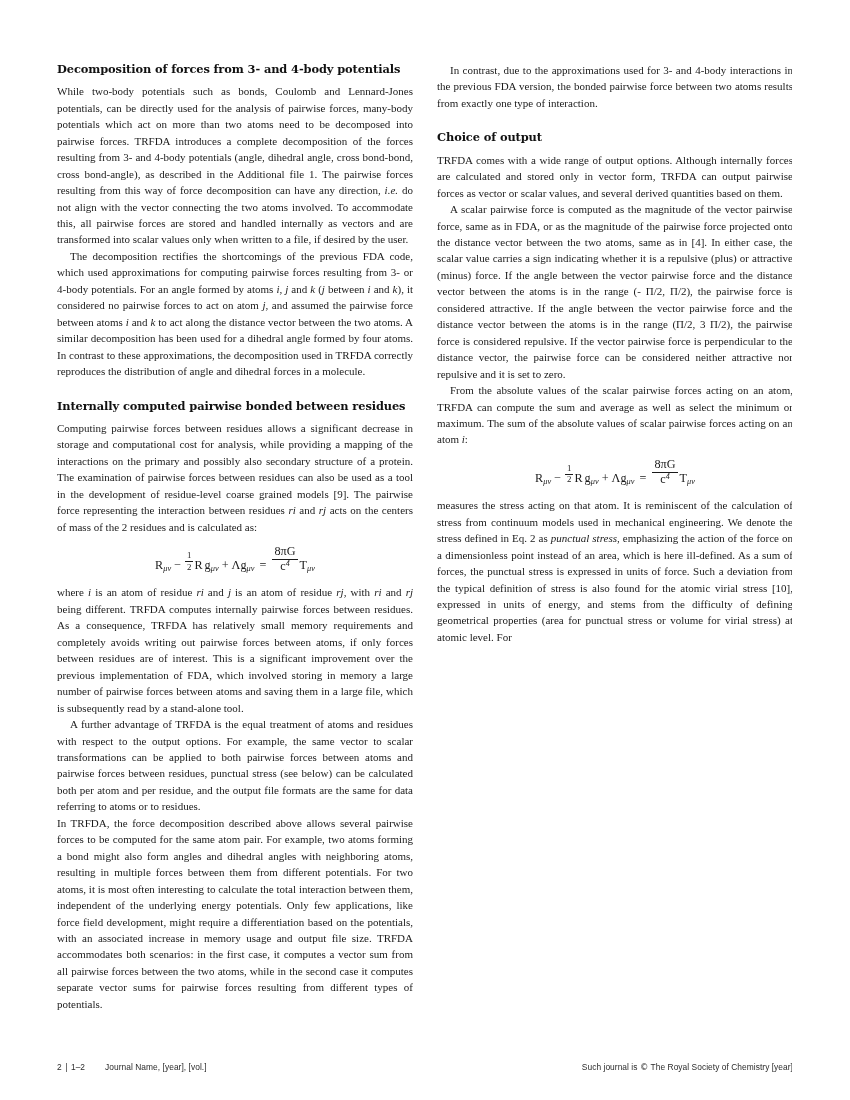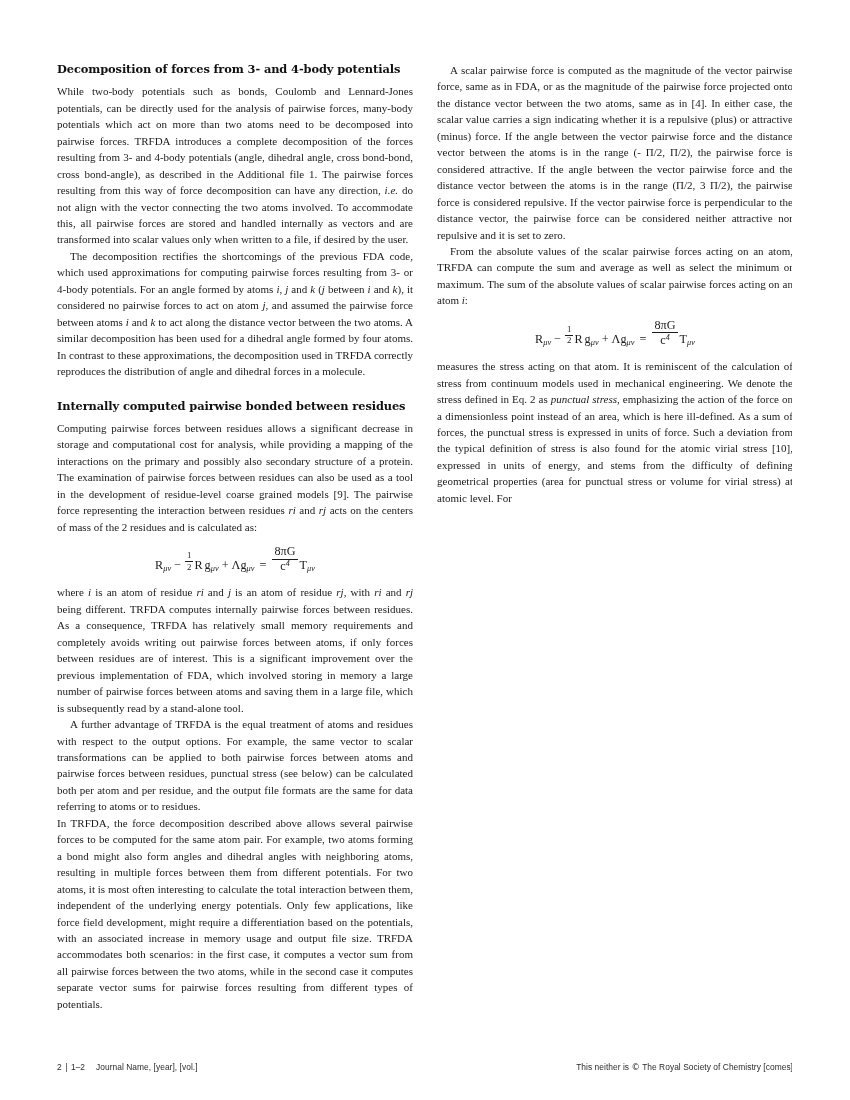--- a/index.html
+++ b/index.html
@@ -101,21 +101,21 @@
     display: flex;
     justify-content: space-between;
     align-items: baseline;
     font-family: "Liberation Sans", "DejaVu Sans", sans-serif;
     font-size: 8.4px;
     color: #2b2b2b;
     letter-spacing: 0.05px;
   }
   .footer-left { display: flex; align-items: baseline; }
   .footer-pipe { margin: 0 3.5px; }
-  .footer-journal { margin-left: 11px; }
+  .footer-journal { margin-left: 20px; }
   .copy-glyph {
     display: inline-block;
     font-family: "DejaVu Sans", sans-serif;
     font-size: 8.4px;
   }
   i, em { font-style: italic; }
 </style>
 </head>
 <body>
 
@@ -137,22 +137,25 @@
       <span class="eq"><span class="mi">R</span><span class="sub">μν</span><span class="op">−</span><span class="frac half"><span class="num mup">1</span><span class="den mup">2</span></span><span class="mi">R</span><span class="mi" style="margin-left:2px">g</span><span class="sub">μν</span><span class="op">+</span><span class="mup">Λ</span><span class="mi">g</span><span class="sub">μν</span><span class="opeq">=</span><span class="frac big"><span class="num mi">8πG</span><span class="den"><span class="mi">c</span><span class="sup">4</span></span></span><span class="mi" style="margin-left:1px">T</span><span class="sub">μν</span></span>
     </div>
 
     <p class="body"><span>where </span><i>i</i><span> is an atom of residue </span><i>ri</i><span> and </span><i>j</i><span> is an atom of residue </span><i>rj</i><span>, with </span><i>ri</i><span> and </span><i>rj</i><span> being different. TRFDA computes internally pairwise forces between residues. As a consequence, TRFDA has relatively small memory requirements and completely avoids writing out pairwise forces between atoms, if only forces between residues are of interest. This is a significant improvement over the previous implementation of FDA, which involved storing in memory a large number of pairwise forces between atoms and saving them in a large file, which is subsequently read by a stand-alone tool.</span></p>
 
     <p class="body indent">A further advantage of TRFDA is the equal treatment of atoms and residues with respect to the output options. For example, the same vector to scalar transformations can be applied to both pairwise forces between atoms and pairwise forces between residues, punctual stress (see below) can be calculated both per atom and per residue, and the output file formats are the same for data referring to atoms or to residues.</p>
 
 
     <p class="body">In TRFDA, the force decomposition described above allows several pairwise forces to be computed for the same atom pair. For example, two atoms forming a bond might also form angles and dihedral angles with neighboring atoms, resulting in multiple forces between them from different potentials. For two atoms, it is most often interesting to calculate the total interaction between them, independent of the underlying energy potentials. Only few applications, like force field development, might require a differentiation based on the potentials, with an associated increase in memory usage and output file size. TRFDA accommodates both scenarios: in the first case, it computes a vector sum from all pairwise forces between the two atoms, while in the second case it computes separate vector sums for pairwise forces resulting from different types of potentials.</p>
 
+    <p class="body indent">In contrast, due to the approximations used for 3- and 4-body interactions in the previous FDA version, the bonded pairwise force between two atoms results from exactly one type of interaction.</p>
 
+    <h2 class="sec-head spaced">Choice of output</h2>
 
+    <p class="body">TRFDA comes with a wide range of output options. Although internally forces are calculated and stored only in vector form, TRFDA can output pairwise forces as vector or scalar values, and several derived quantities based on them.</p>
 
     <p class="body indent">A scalar pairwise force is computed as the magnitude of the vector pairwise force, same as in FDA, or as the magnitude of the pairwise force projected onto the distance vector between the two atoms, same as in [4]. In either case, the scalar value carries a sign indicating whether it is a repulsive (plus) or attractive (minus) force. If the angle between the vector pairwise force and the distance vector between the atoms is in the range (- Π/2, Π/2), the pairwise force is considered attractive. If the angle between the vector pairwise force and the distance vector between the atoms is in the range (Π/2, 3 Π/2), the pairwise force is considered repulsive. If the vector pairwise force is perpendicular to the distance vector, the pairwise force can be considered neither attractive nor repulsive and it is set to zero.</p>
 
     <p class="body indent"><span>From the absolute values of the scalar pairwise forces acting on an atom, TRFDA can compute the sum and average as well as select the minimum or maximum. The sum of the absolute values of scalar pairwise forces acting on an atom </span><i>i</i><span>:</span></p>
 
     <div class="eq-block">
       <span class="eq"><span class="mi">R</span><span class="sub">μν</span><span class="op">−</span><span class="frac half"><span class="num mup">1</span><span class="den mup">2</span></span><span class="mi">R</span><span class="mi" style="margin-left:2px">g</span><span class="sub">μν</span><span class="op">+</span><span class="mup">Λ</span><span class="mi">g</span><span class="sub">μν</span><span class="opeq">=</span><span class="frac big"><span class="num mi">8πG</span><span class="den"><span class="mi">c</span><span class="sup">4</span></span></span><span class="mi" style="margin-left:1px">T</span><span class="sub">μν</span></span>
     </div>
 
     <p class="body"><span>measures the stress acting on that atom. It is reminiscent of the calculation of stress from continuum models used in mechanical engineering. We denote the stress defined in Eq. 2 as </span><i>punctual stress</i><span>, emphasizing the action of the force on a dimensionless point instead of an area, which is here ill-defined. As a sum of forces, the punctual stress is expressed in units of force. Such a deviation from the typical definition of stress is also found for the atomic virial stress [10], expressed in units of energy, and stems from the difficulty of defining geometrical properties (area for punctual stress or volume for virial stress) at atomic level. For</span></p>
@@ -160,19 +163,19 @@
   </div>
 
   <div class="footer">
     <div class="footer-left">
       <span>2</span>
       <span class="footer-pipe">|</span>
       <span>1–2</span>
       <span class="footer-journal">Journal Name, [year], [vol.]</span>
     </div>
     <div class="footer-right">
-      <span>This neither is</span>
+      <span>Such journal is</span>
       <span class="copy-glyph">©</span>
-      <span>The Royal Society of Chemistry [comes]</span>
+      <span>The Royal Society of Chemistry [year]</span>
     </div>
   </div>
 
 </div>
 
 </body></html>

